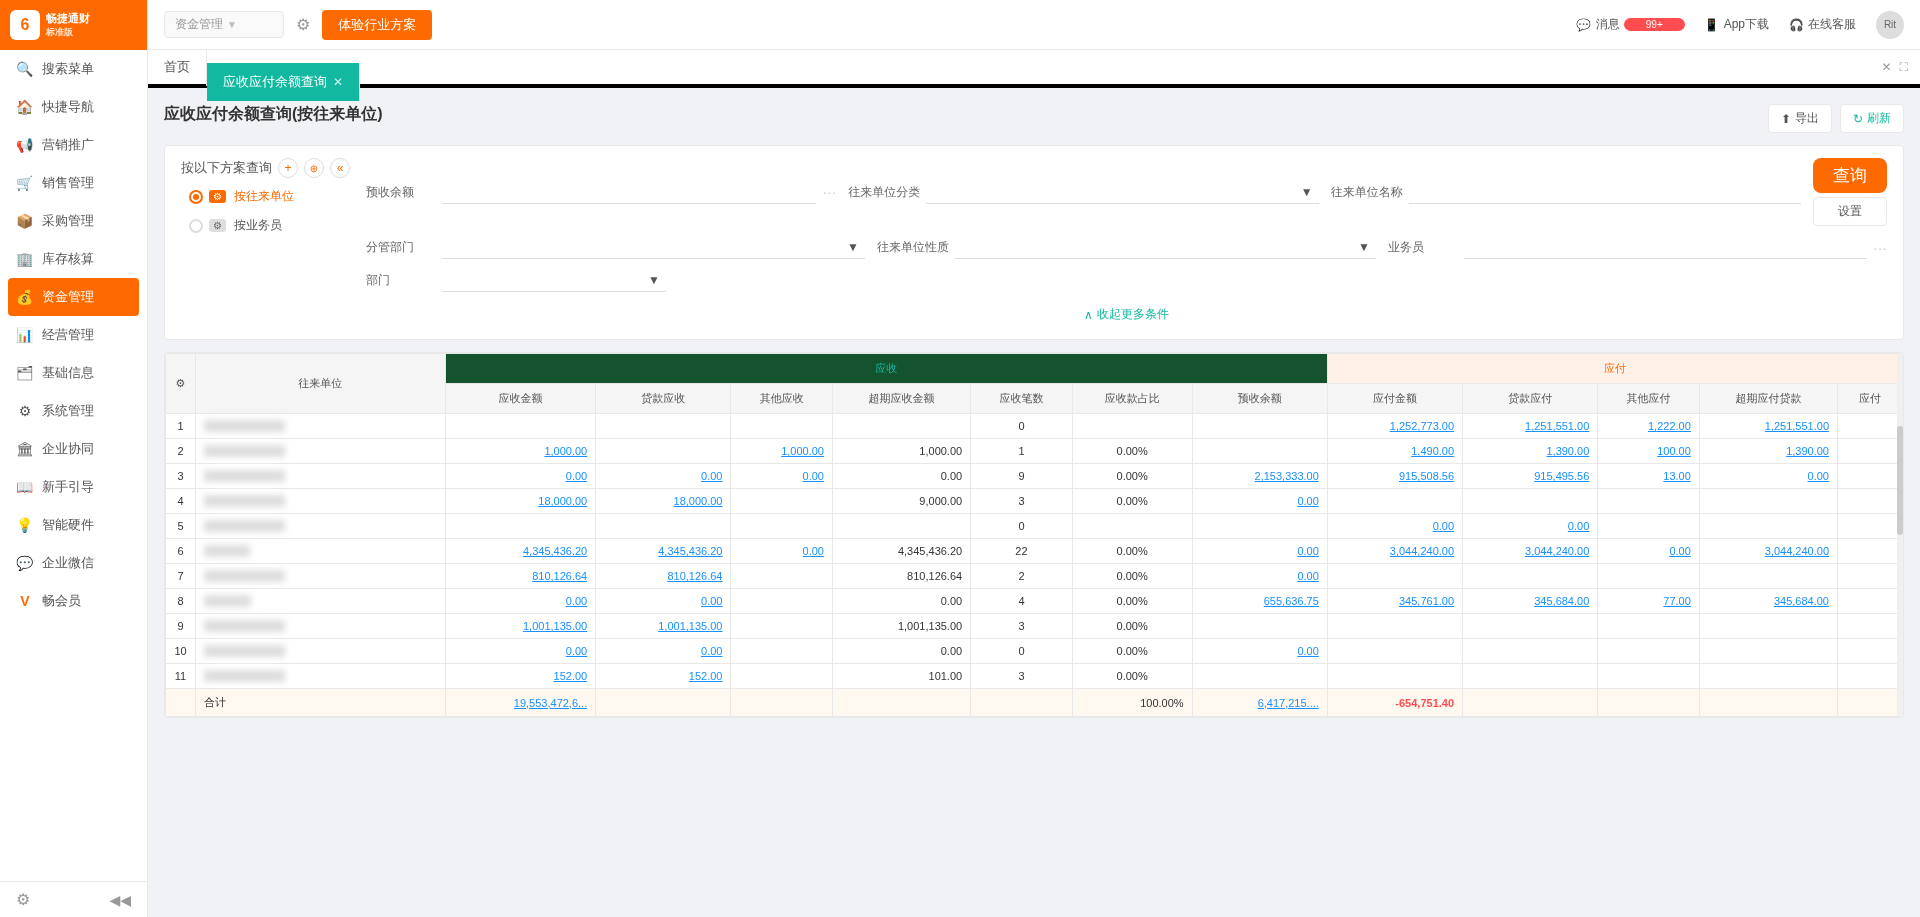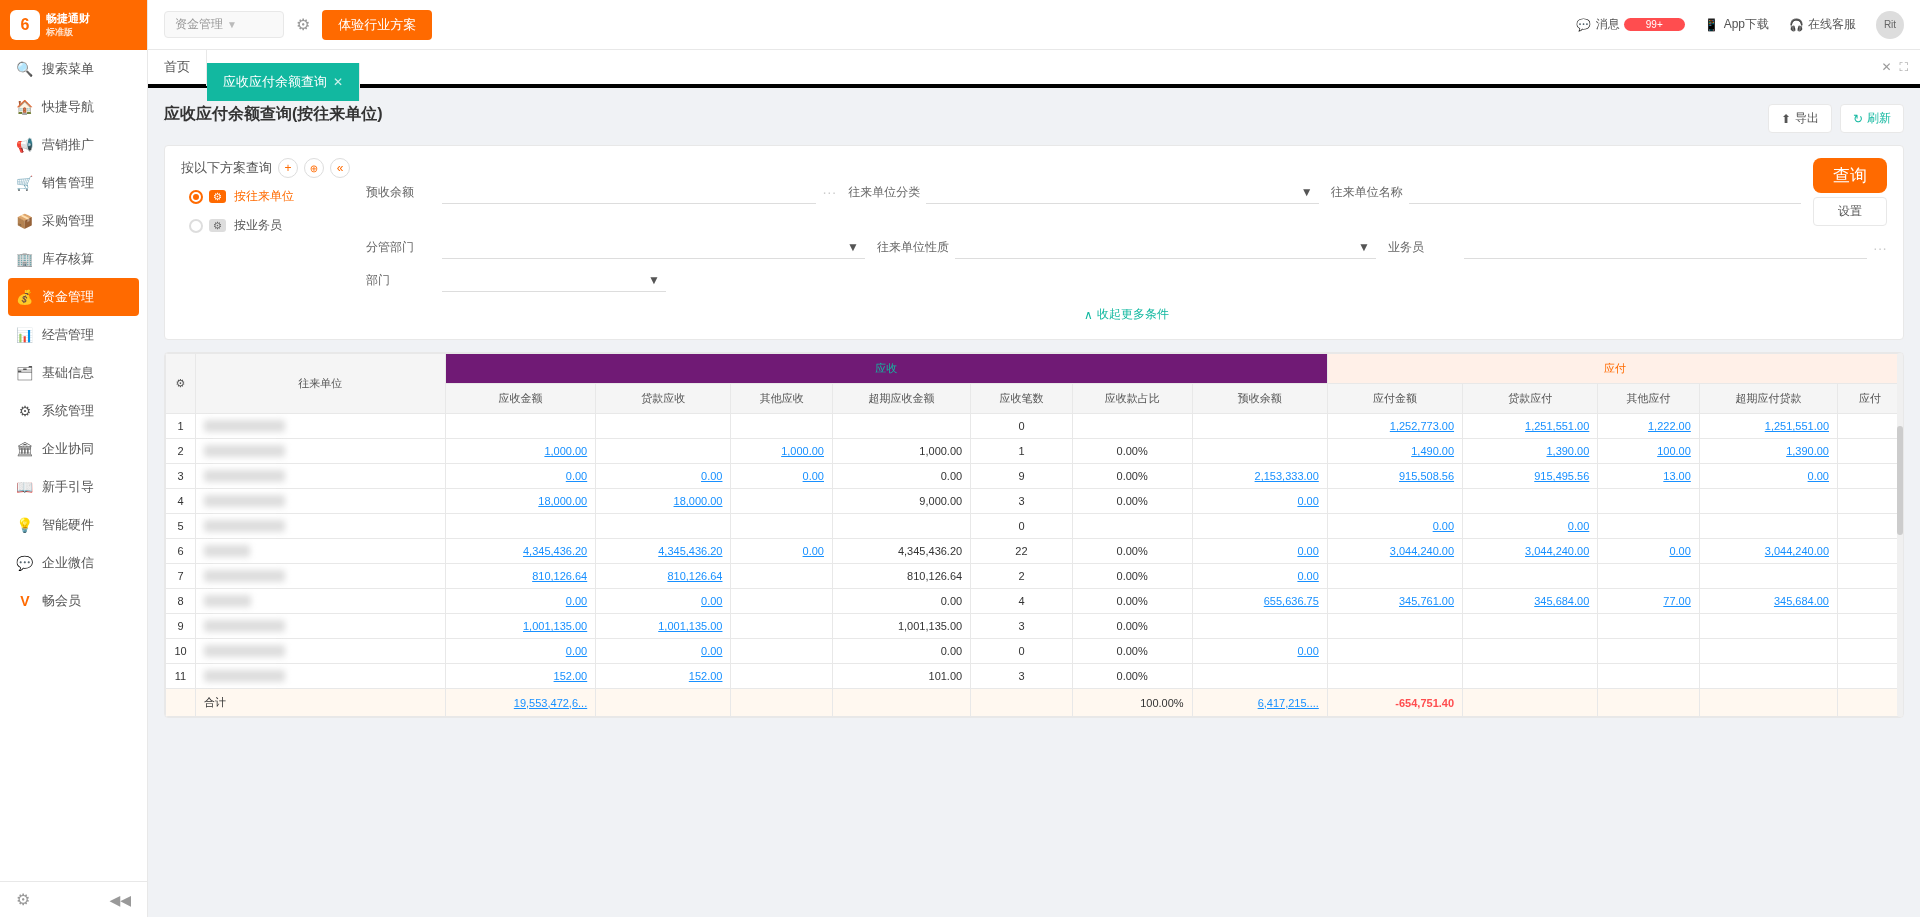--- a/index.html
+++ b/index.html
@@ -169,21 +169,21 @@
     }
     td {
       border: 1px solid #e8e8e8; padding: 6px 8px; text-align: right;
       color: #333; white-space: nowrap; font-size: 11px;
     }
     td.center { text-align: center; }
     td.left { text-align: left; }
     td.underline { text-decoration: underline; color: #1890ff; cursor: pointer; }
     .table-footer td { background: #fff8f0; font-weight: 500; }
     .settings-col { width: 30px; text-align: center; cursor: pointer; }
-    .col-group-header { background: #701a75; color: #12b8a0; }
+    .col-group-header { background: #14532d; color: #12b8a0; }
     .col-group-header-pay { background: #fff0e8; color: #ff6a00; }
     .scrollbar-track {
       position: absolute; right: 0; top: 0; bottom: 0; width: 6px;
       background: #f0f0f0; border-radius: 3px;
     }
     .scrollbar-thumb {
       position: absolute; right: 0; top: 20%; width: 6px; height: 30%;
       background: #ccc; border-radius: 3px;
     }
   </style>

